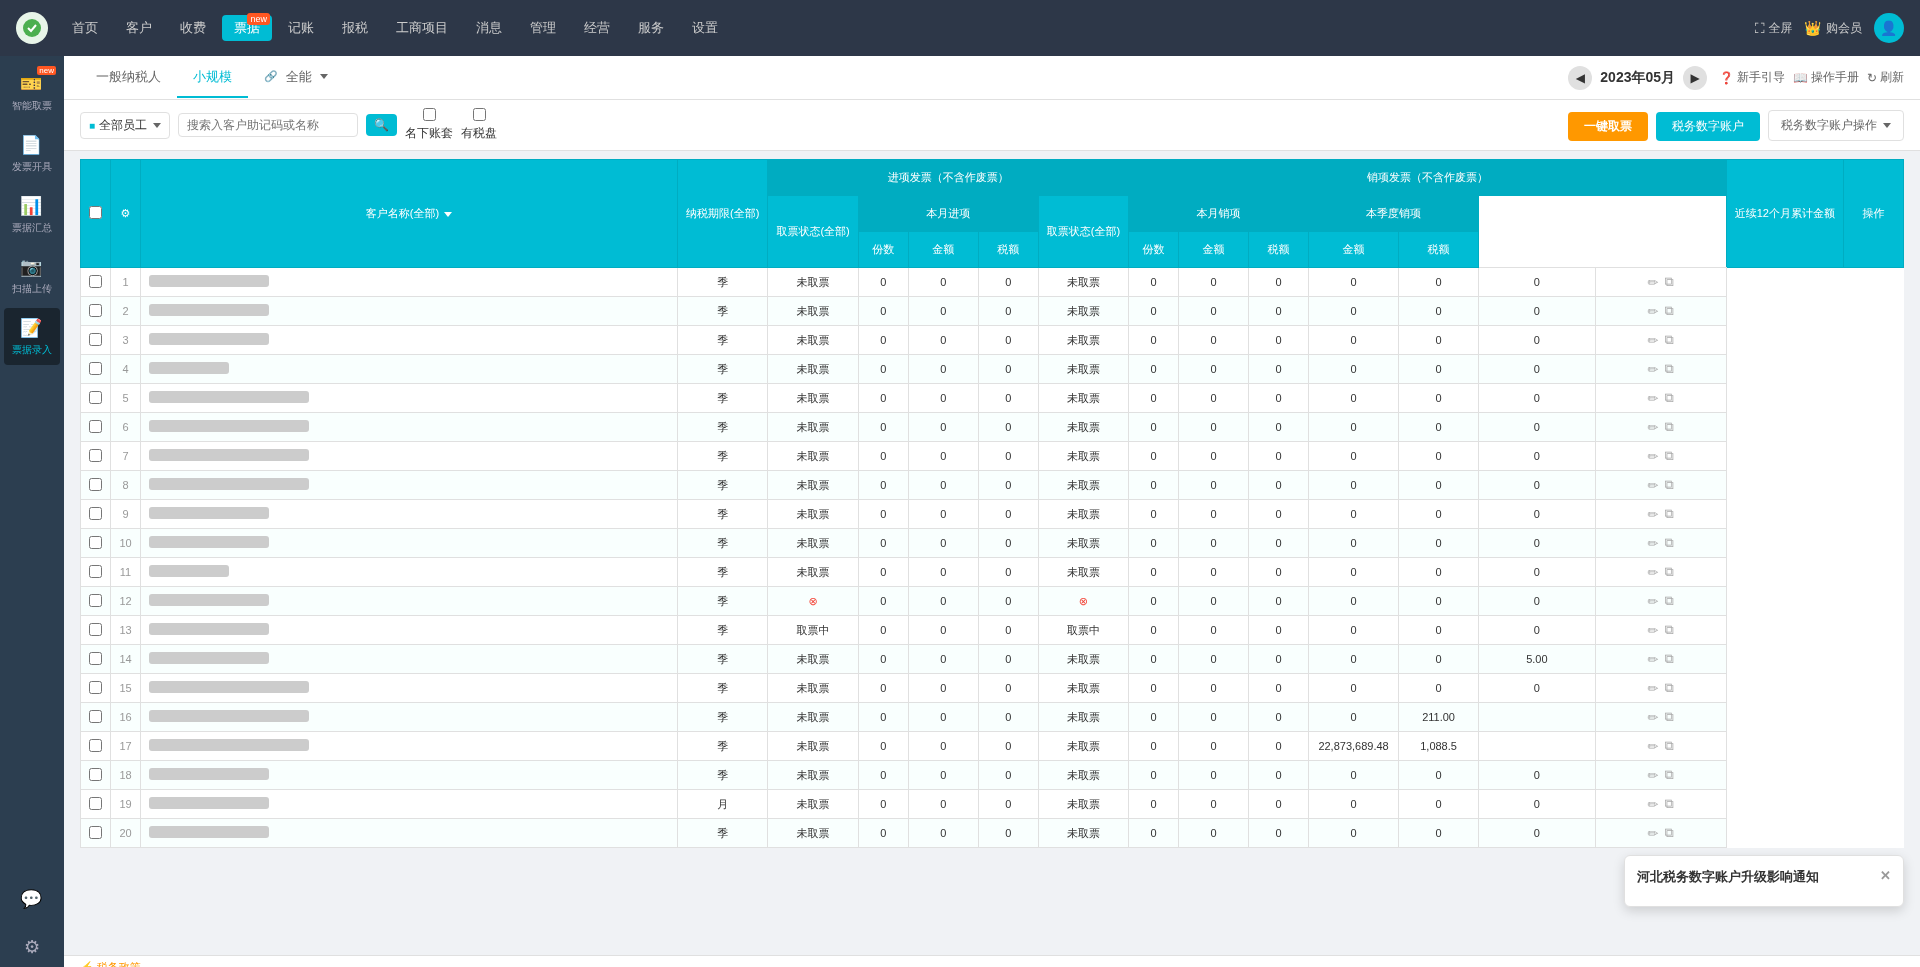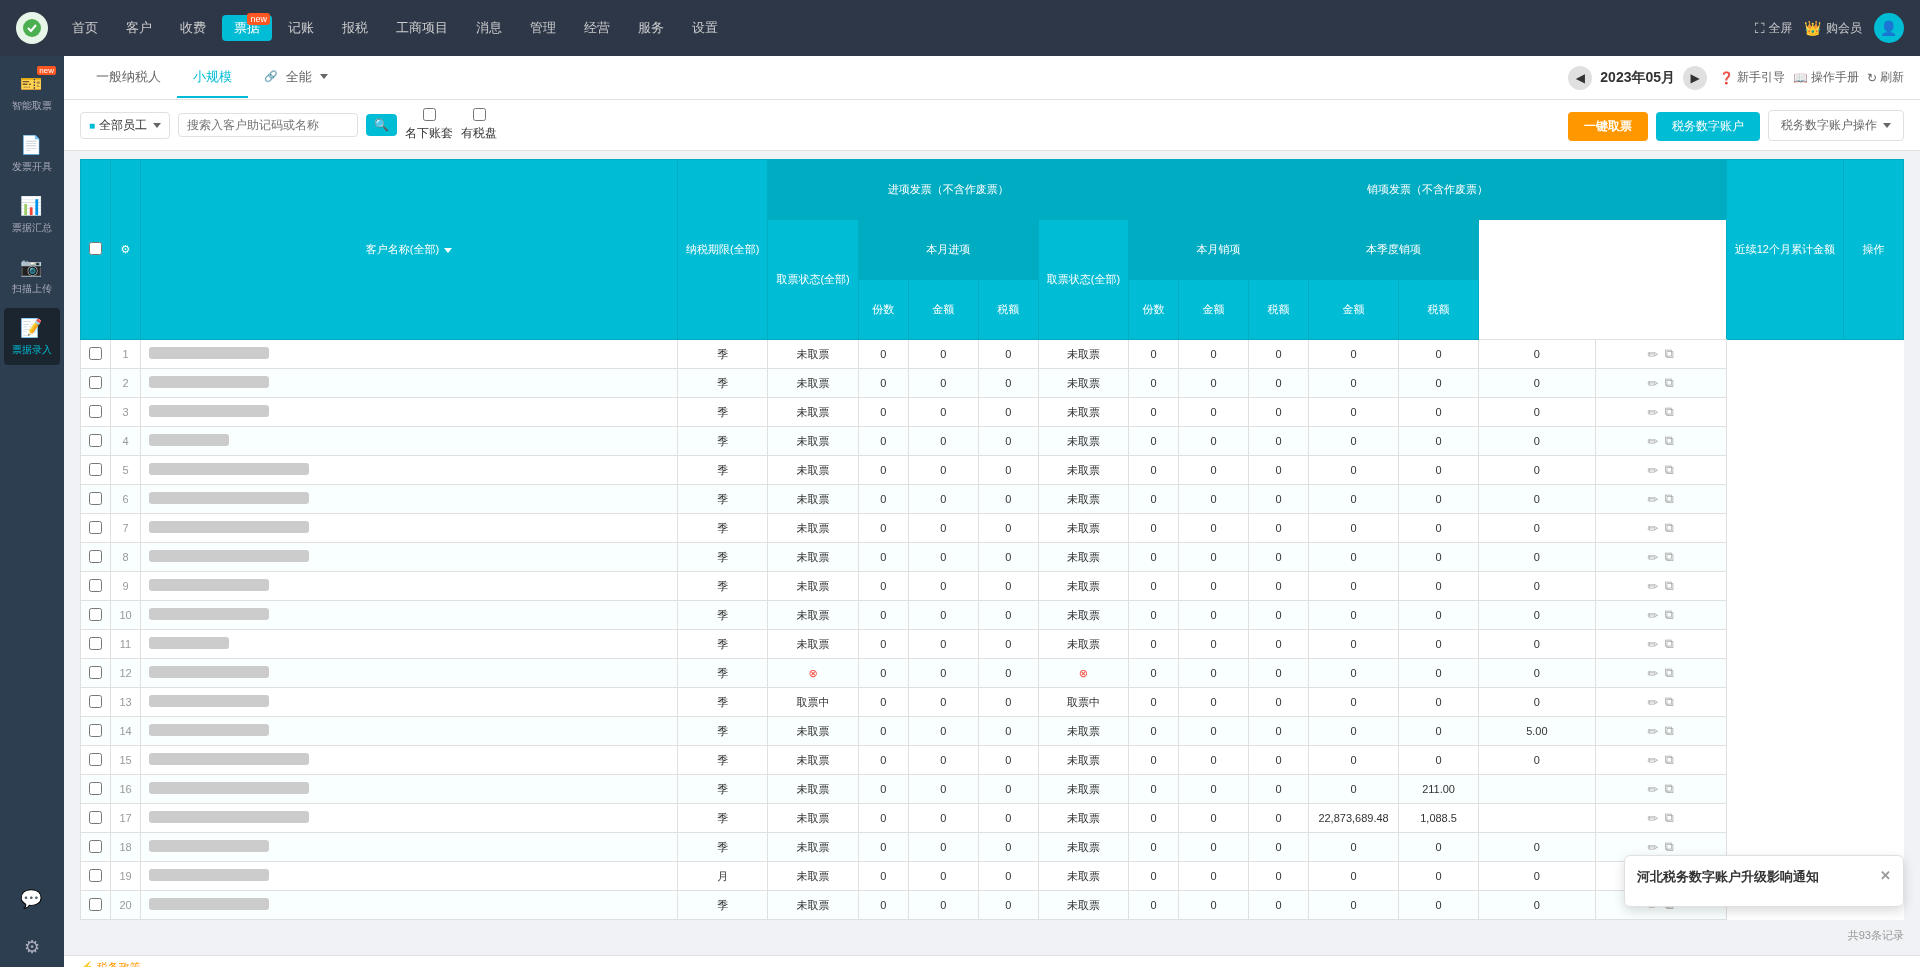--- a/index.html
+++ b/index.html
@@ -47,21 +47,21 @@
     .toolbar-checkbox { display: flex; align-items: center; gap: 4px; font-size: 12px; cursor: pointer; flex-direction: column; }
     .toolbar-right { margin-left: auto; display: flex; align-items: flex-end; gap: 8px; }
     .btn-orange { background: #ff9800; color: #fff; border: none; border-radius: 4px; padding: 6px 16px; cursor: pointer; font-size: 12px; font-weight: bold; }
     .btn-teal { background: #00bcd4; color: #fff; border: none; border-radius: 4px; padding: 6px 16px; cursor: pointer; font-size: 12px; }
     .btn-outline { background: #fff; color: #666; border: 1px solid #e0e0e0; border-radius: 4px; padding: 6px 12px; cursor: pointer; font-size: 12px; display: flex; align-items: center; gap: 4px; }
 
     
     .table-container { flex: 1; overflow: auto; padding: 0 16px 16px; background: #f0f2f5; }
     table { width: 100%; border-collapse: collapse; background: #fff; margin-top: 8px; }
     thead tr { background: #00bcd4; color: #fff; }
-    thead th { padding: 22px 8px; font-size: 11px; font-weight: normal; border: 1px solid #00acc1; text-align: center; white-space: nowrap; }
+    thead th { padding: 10px 8px; font-size: 11px; font-weight: normal; border: 1px solid #00acc1; text-align: center; white-space: nowrap; }
     thead th.group-header { background: #00acc1; }
     tbody tr { background: #fff; }
     tbody tr:nth-child(even) { background: #f9fffe; }
     tbody td { padding: 6px 8px; font-size: 11px; border: 1px solid #e0e0e0; text-align: center; white-space: nowrap; }
     tbody td.name-cell { text-align: left; max-width: 200px; overflow: hidden; }
     .blurred { color: transparent; background: #ccc; border-radius: 3px; display: inline-block; height: 12px; }
     .status-error { color: #f44336; }
     .edit-icon { color: #aaa; cursor: pointer; font-size: 13px; }
     .action-cell { display: flex; align-items: center; gap: 6px; justify-content: center; }
     .row-num { color: #999; }

